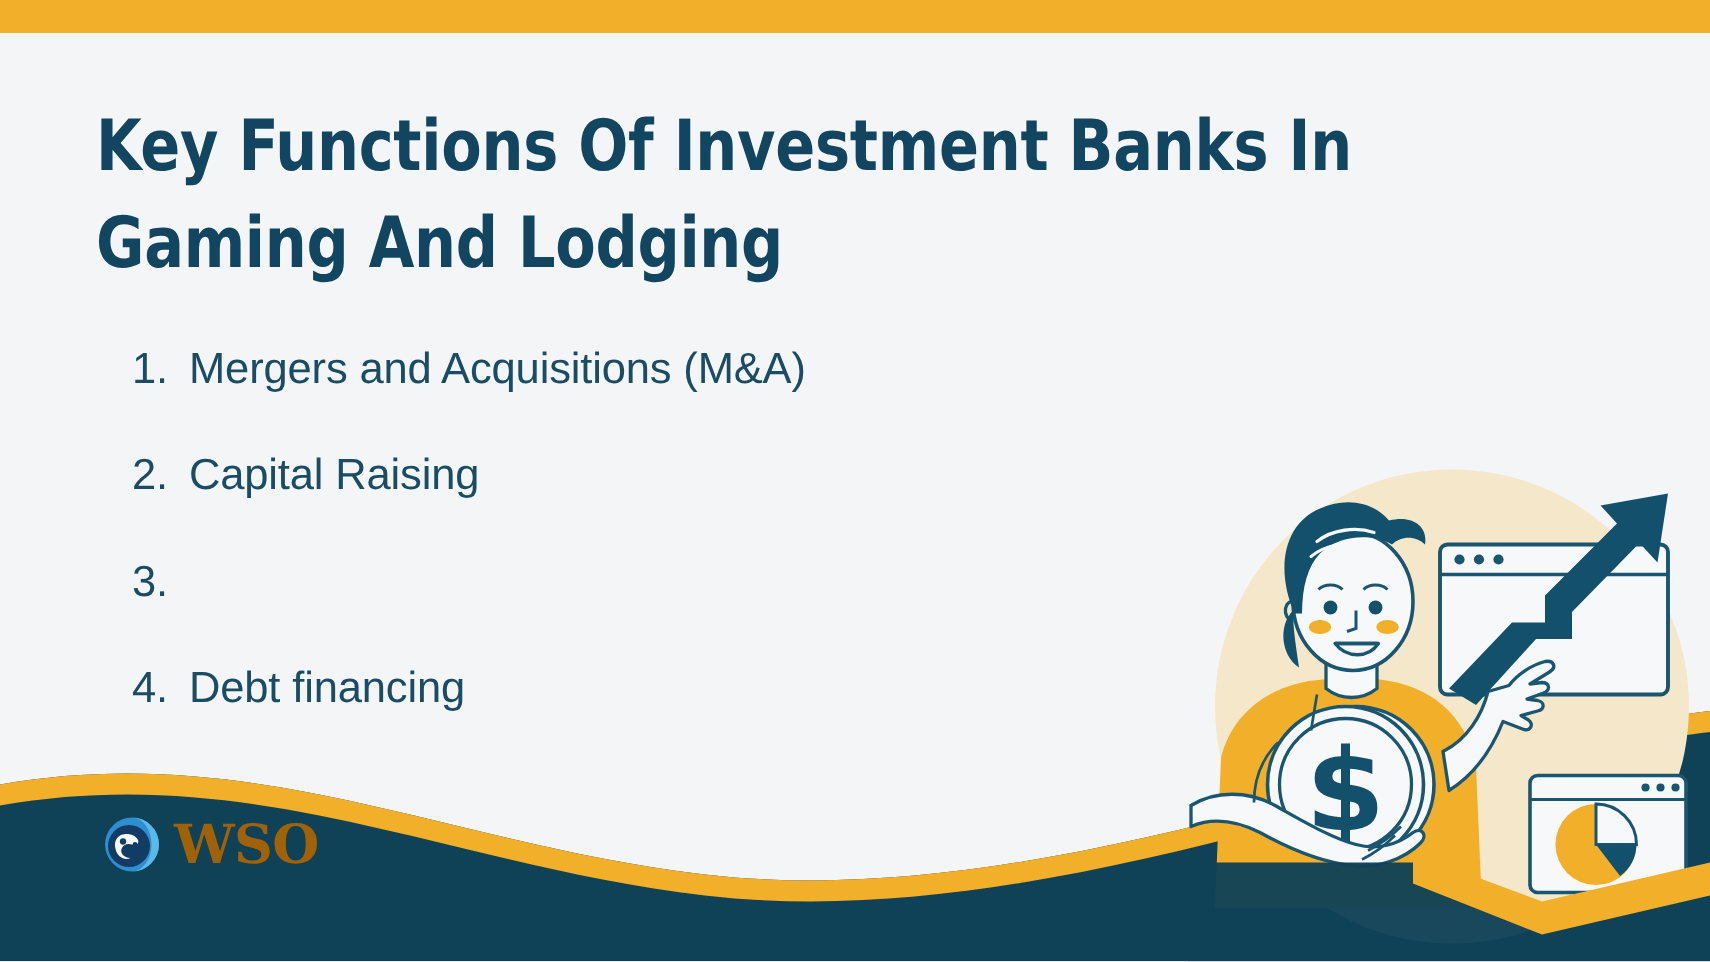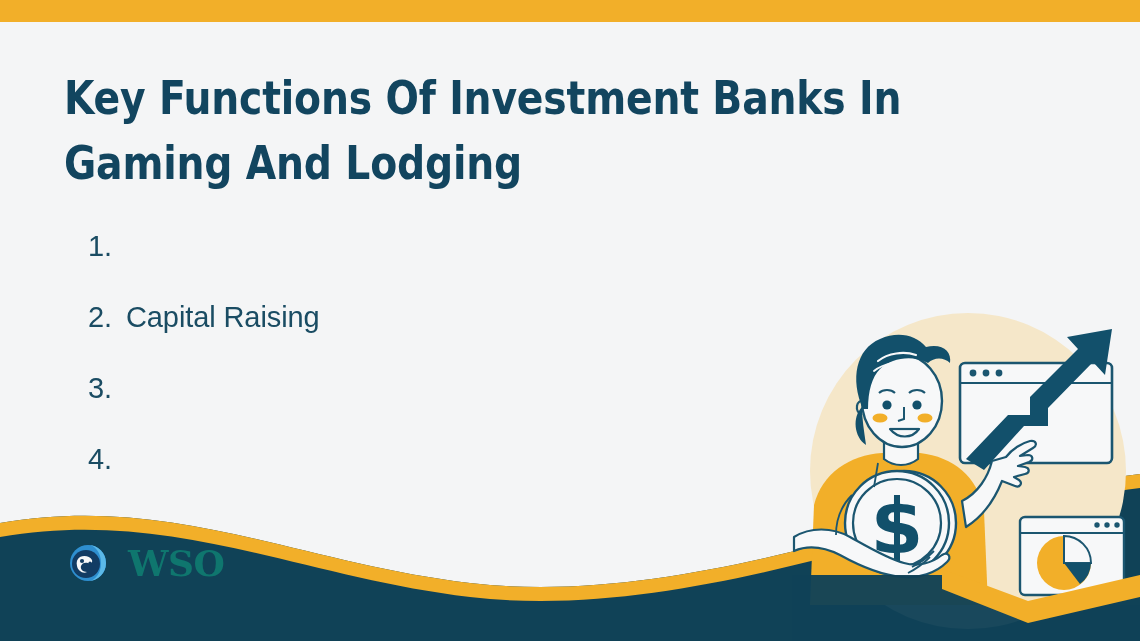--- a/index.html
+++ b/index.html
@@ -82,26 +82,26 @@
   
   #logo {
     position:absolute;
     left:68px; top:541px;
     height:44px;
     display:flex; align-items:center;
     z-index:5;
   }
   #logo-mark { width:40px; height:40px; flex:0 0 40px; }
   #logo-word {
-    margin-left:20px;
+    margin-left:8px;
     font-family:"DejaVu Serif","Liberation Serif", serif;
     font-weight:bold;
     font-size:36px;
     letter-spacing:-0.5px;
-    color:#0f766e;
+    color:#a16207;
     line-height:1;
   }
 </style>
 </head>
 <body>
 
 <div id="slide">
 
   <svg id="wave" viewBox="0 0 1140 170" preserveAspectRatio="none">
     <path d="M0,52 C170,22 300,92 470,112 C640,132 820,72 960,38 C1040,18 1100,8 1140,3 L1140,170 L0,170 Z" fill="#104257"></path>
@@ -210,30 +210,32 @@
     </g>
   </svg>
 
   <div id="topbar"></div>
 
   <h1 id="title">Key Functions Of Investment Banks In Gaming And Lodging</h1>
 
   <ol id="list">
     <li class="li-row">
       <span class="li-num">1.</span>
+      <span class="li-text">Mergers and Acquisitions (M&amp;A)</span>
     </li>
     <li class="li-row">
       <span class="li-num">2.</span>
       <span class="li-text">Capital Raising</span>
     </li>
     <li class="li-row">
       <span class="li-num">3.</span>
     </li>
     <li class="li-row">
       <span class="li-num">4.</span>
+      <span class="li-text">Debt financing</span>
     </li>
   </ol>
 
   <div id="logo">
     <svg id="logo-mark" viewBox="0 0 40 40">
       <circle cx="20" cy="20" r="18" fill="#2E8FD0"></circle>
       <path d="M20,2 A18,18 0 0,1 20,38 A13,18 0 0,0 20,2 Z" fill="#5BB9E8"></path>
       <circle cx="18" cy="21" r="14" fill="#123C64"></circle>
       <path d="M12,14 C16,12 22,13 24,17 C25,20 22,21 20,20
                C17,19 14,20 13,23 C12,26 15,29 19,29

